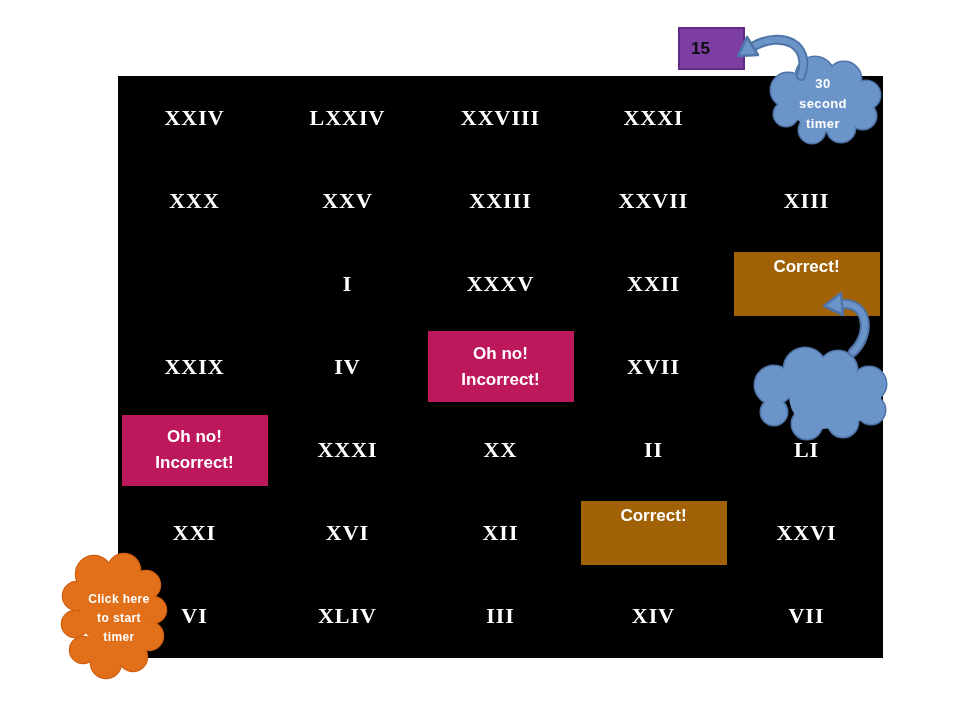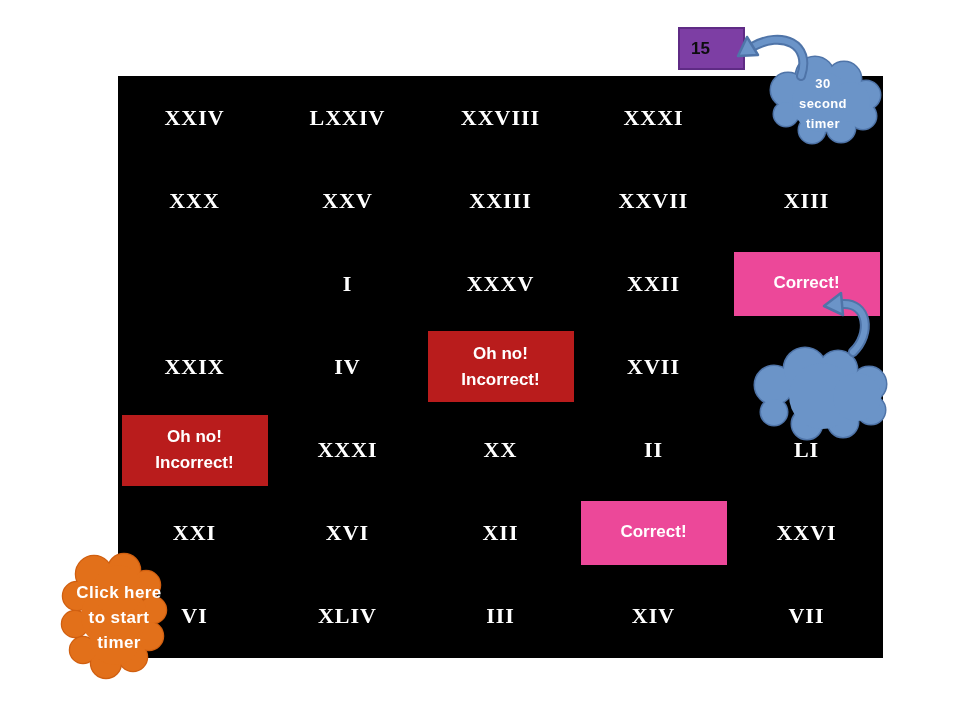--- a/index.html
+++ b/index.html
@@ -13,40 +13,40 @@
   .panel{position:absolute;left:118px;top:76px;width:765px;height:582px;background:#000000;}
   .grid{display:grid;width:100%;height:100%;
         grid-template-columns:repeat(5,1fr);grid-template-rows:repeat(7,1fr);}
   .cell{display:flex;align-items:center;justify-content:center;}
   .cell.numeral{
     color:#ffffff;font-family:"Liberation Serif",serif;
     font-weight:700;font-size:22px;letter-spacing:1px;cursor:pointer;
   }
   .box{width:146px;color:#ffffff;font-weight:700;font-size:17px;
        display:flex;flex-direction:column;align-items:center;box-sizing:border-box;cursor:pointer;}
-  .box.correct{height:64px;background:#ec4899;padding-top:21px;}
-  .box.incorrect{height:71px;background:#b91c1c;justify-content:center;line-height:1.55;}
+  .box.correct{height:64px;background:#a16207;padding-top:5px;}
+  .box.incorrect{height:71px;background:#be185d;justify-content:center;line-height:1.55;}
 
   
   .timer-box{position:absolute;left:678px;top:27px;width:67px;height:43px;
              background:#7d3ea4;border:2px solid #5f2b85;box-sizing:border-box;
              display:flex;align-items:center;cursor:pointer;}
   .timer-value{color:#0d0d0d;font-weight:700;font-size:17px;padding-left:11px;}
 
   
   .cloud-svg{position:absolute;}
   .cloud-text{position:absolute;display:flex;flex-direction:column;align-items:center;
               justify-content:center;color:#ffffff;font-weight:700;text-align:center;
               letter-spacing:.4px;pointer-events:none;}
   .timer-cloud{left:760px;top:52px;width:126px;height:94px;}
   .timer-cloud-text{left:760px;top:56px;width:126px;height:94px;gap:5px;font-size:13px;}
   .grid-cloud{left:742px;top:339px;width:163px;height:102px;}
   .grid-cloud-text{left:742px;top:343px;width:163px;height:102px;gap:7px;font-size:13.5px;}
   .start-cloud{left:60px;top:548px;width:118px;height:136px;cursor:pointer;}
-  .start-cloud-text{left:60px;top:550px;width:118px;height:136px;gap:5px;font-size:17px;}
+  .start-cloud-text{left:60px;top:550px;width:118px;height:136px;gap:5px;font-size:12px;}
 
   .arrows{position:absolute;left:0;top:0;width:960px;height:720px;pointer-events:none;}
 </style>
 </head>
 <body>
 
 <div class="stage">
 
   <div class="panel">
     <div class="grid" id="grid">

